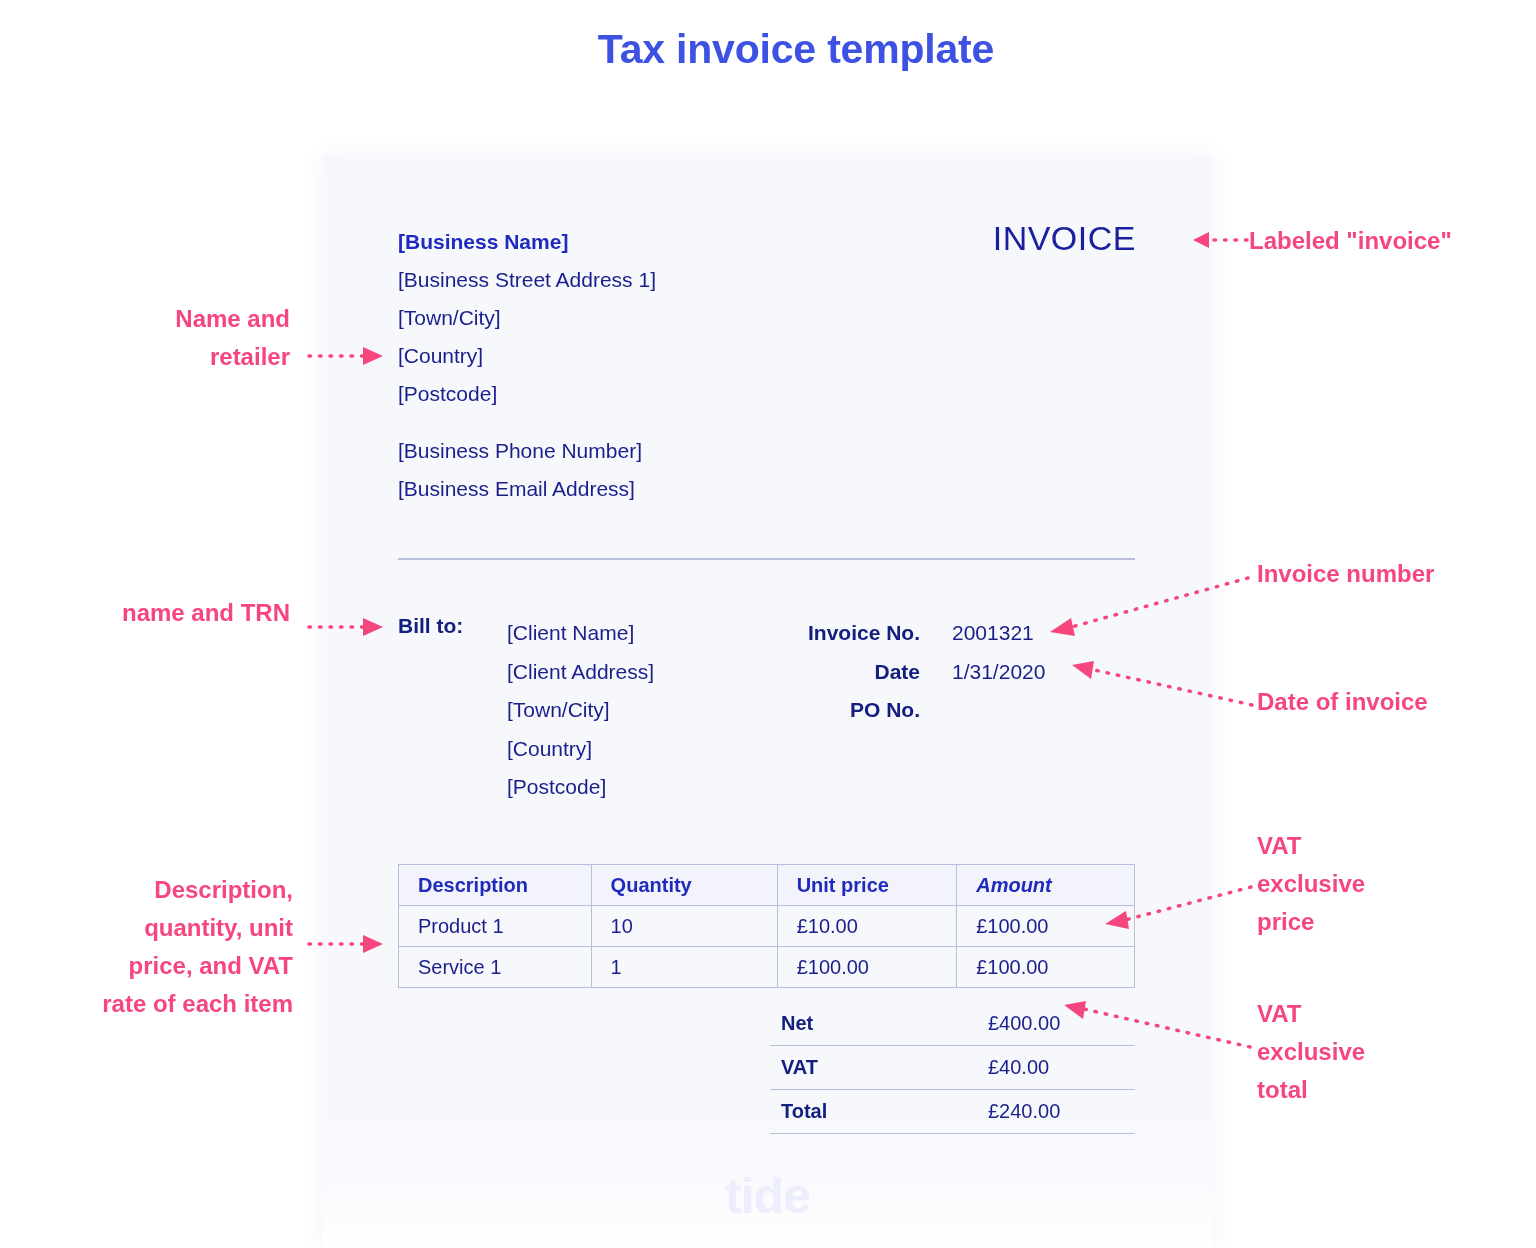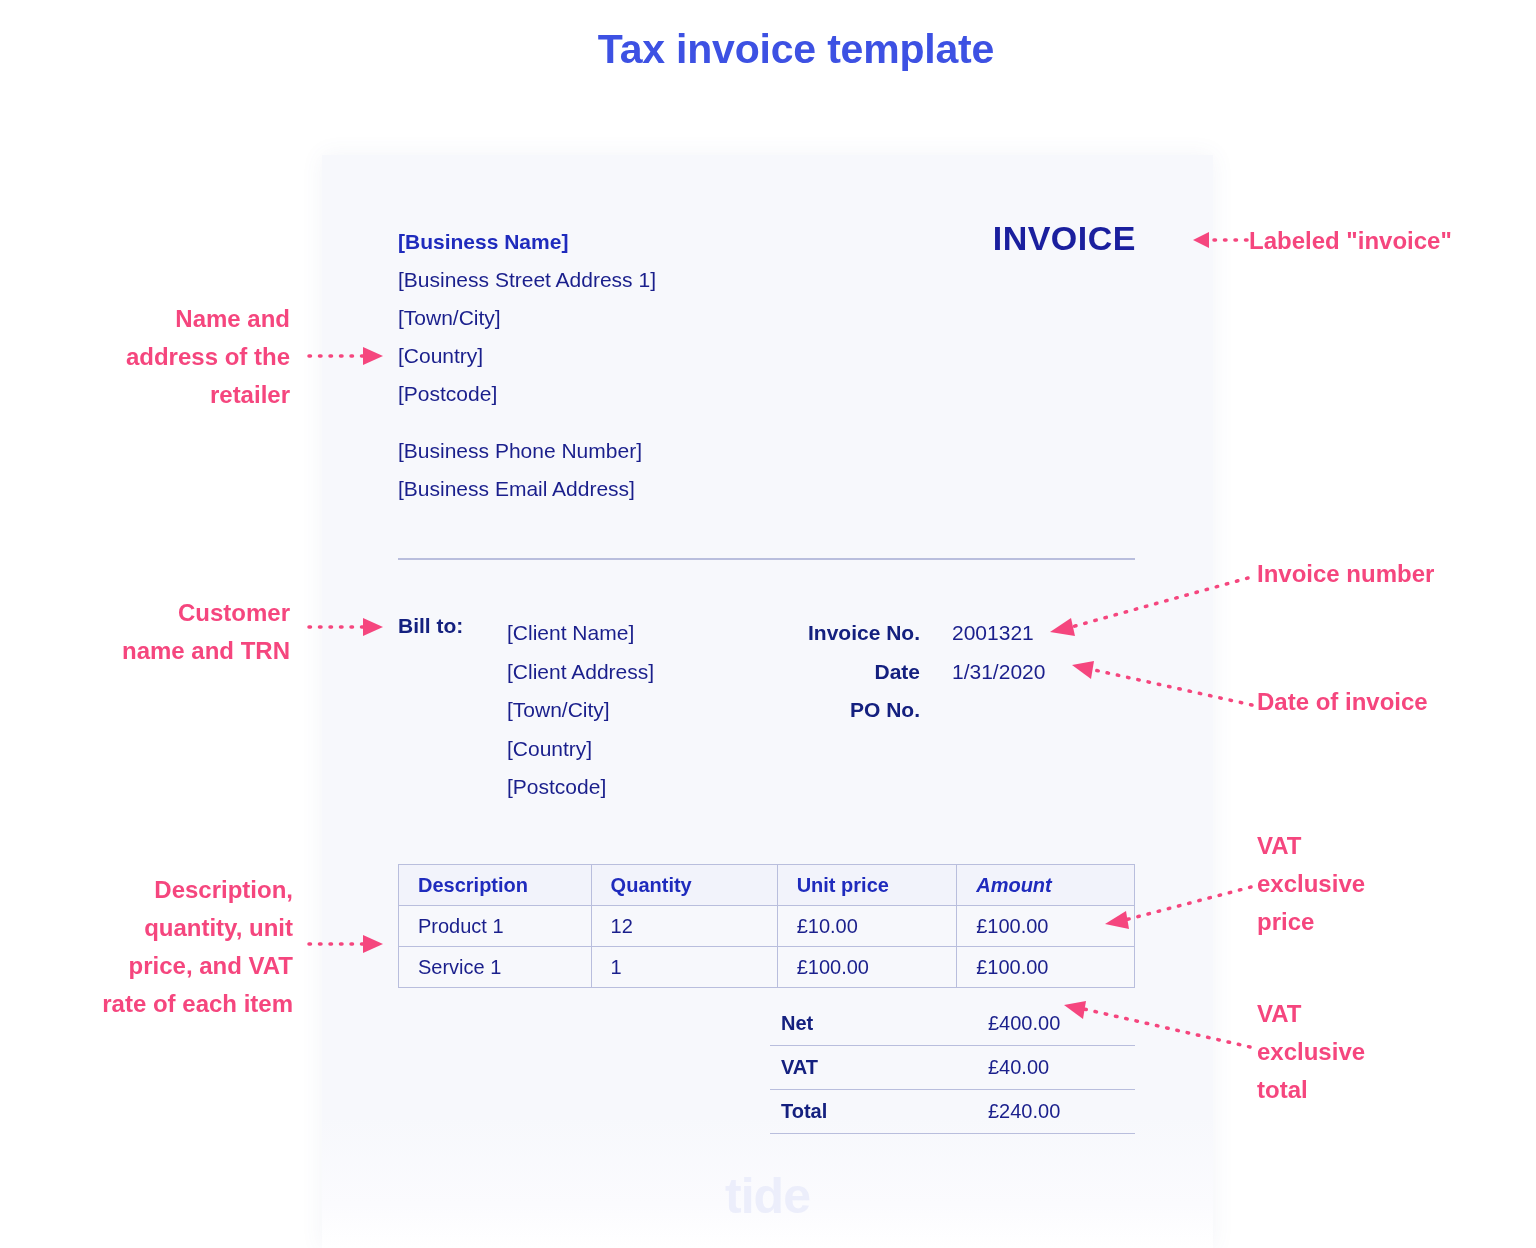--- a/index.html
+++ b/index.html
@@ -52,21 +52,21 @@
     font-weight: bold;
     color: #1f2bbd;
   }
   .biz-gap { height: 19px; }
 
   #invoice-heading {
     position: absolute;
     right: 77px;
     top: 64px;
     font-size: 34px;
-    font-weight: bold;
+    font-weight: normal;
     color: #1a1f9e;
     letter-spacing: 0.5px;
   }
 
   #card-divider {
     position: absolute;
     left: 76px;
     top: 403px;
     width: 737px;
     height: 2px;
@@ -234,21 +234,21 @@
       <tr>
         <th class="col-desc">Description</th>
         <th class="col-qty">Quantity</th>
         <th class="col-price">Unit price</th>
         <th class="col-amt">Amount</th>
       </tr>
     </thead>
     <tbody>
       <tr>
         <td>Product 1</td>
-        <td>12</td>
+        <td>10</td>
         <td>£10.00</td>
         <td>£100.00</td>
       </tr>
       <tr>
         <td>Service 1</td>
         <td>1</td>
         <td>£100.00</td>
         <td>£100.00</td>
       </tr>
     </tbody>
@@ -277,30 +277,28 @@
 <div class="annot annot-left" style="left:1249px; top:222px; width:270px;">
   <span>Labeled "invoice"</span>
 </div>
 <svg class="arrow-svg" style="left:1175px; top:228px;" width="80" height="28">
   <line x1="72" y1="12" x2="22" y2="12" stroke="#f5467e" stroke-width="3.5" stroke-linecap="round" stroke-dasharray="1.5 9"></line>
   <polygon points="18,12 34,4 34,20" fill="#f5467e"></polygon>
 </svg>
 
 <div class="annot annot-right" style="left:60px; top:300px; width:230px;">
   <div>Name and</div>
-  <div>address of the</div>
   <div>retailer</div>
 </div>
 <svg class="arrow-svg" style="left:305px; top:344px;" width="90" height="28">
   <line x1="4" y1="12" x2="58" y2="12" stroke="#f5467e" stroke-width="3.5" stroke-linecap="round" stroke-dasharray="1.5 9"></line>
   <polygon points="78,12 58,3 58,21" fill="#f5467e"></polygon>
 </svg>
 
 <div class="annot annot-right" style="left:60px; top:594px; width:230px;">
-  <div>Customer</div>
   <div>name and TRN</div>
 </div>
 <svg class="arrow-svg" style="left:305px; top:615px;" width="90" height="28">
   <line x1="4" y1="12" x2="58" y2="12" stroke="#f5467e" stroke-width="3.5" stroke-linecap="round" stroke-dasharray="1.5 9"></line>
   <polygon points="78,12 58,3 58,21" fill="#f5467e"></polygon>
 </svg>
 
 <div class="annot annot-left" style="left:1257px; top:555px; width:270px;">
   <span>Invoice number</span>
 </div>

